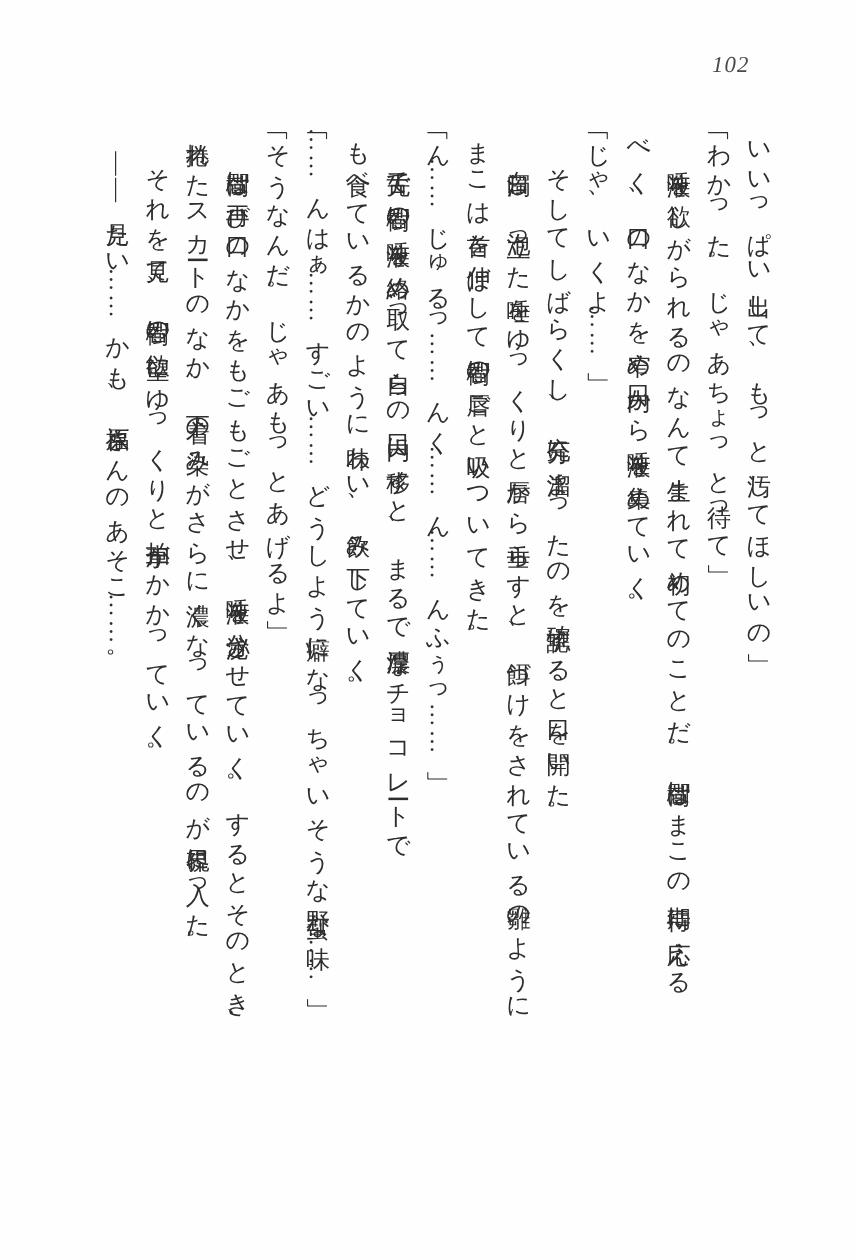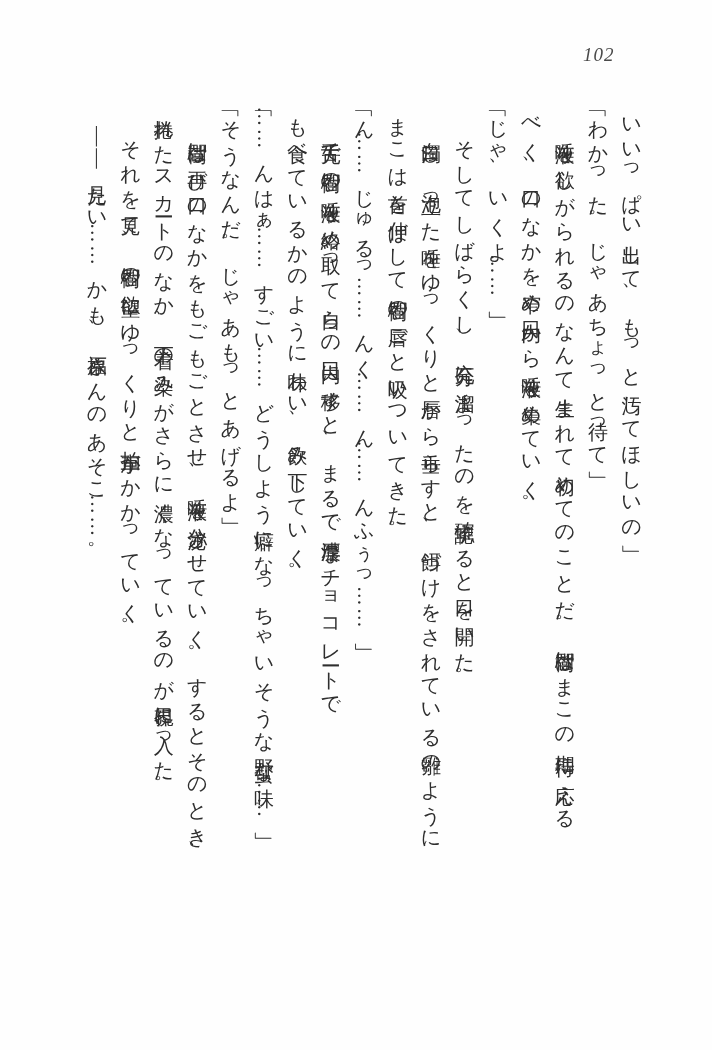--- a/index.html
+++ b/index.html
@@ -13,20 +13,21 @@
     height: 1050px;
     background: #fefefe;
     overflow: hidden;
     font-family: "Liberation Serif", serif;
   }
   .page-number {
     position: absolute;
     top: 44px;
     left: 583px;
     width: 52px;
+    text-align: center;
     font-style: italic;
     font-size: 19px;
     letter-spacing: 1px;
     color: #4a4a4a;
   }
   .text-block {
     position: absolute;
     top: 104px;
     right: 64px;
     height: 870px;

